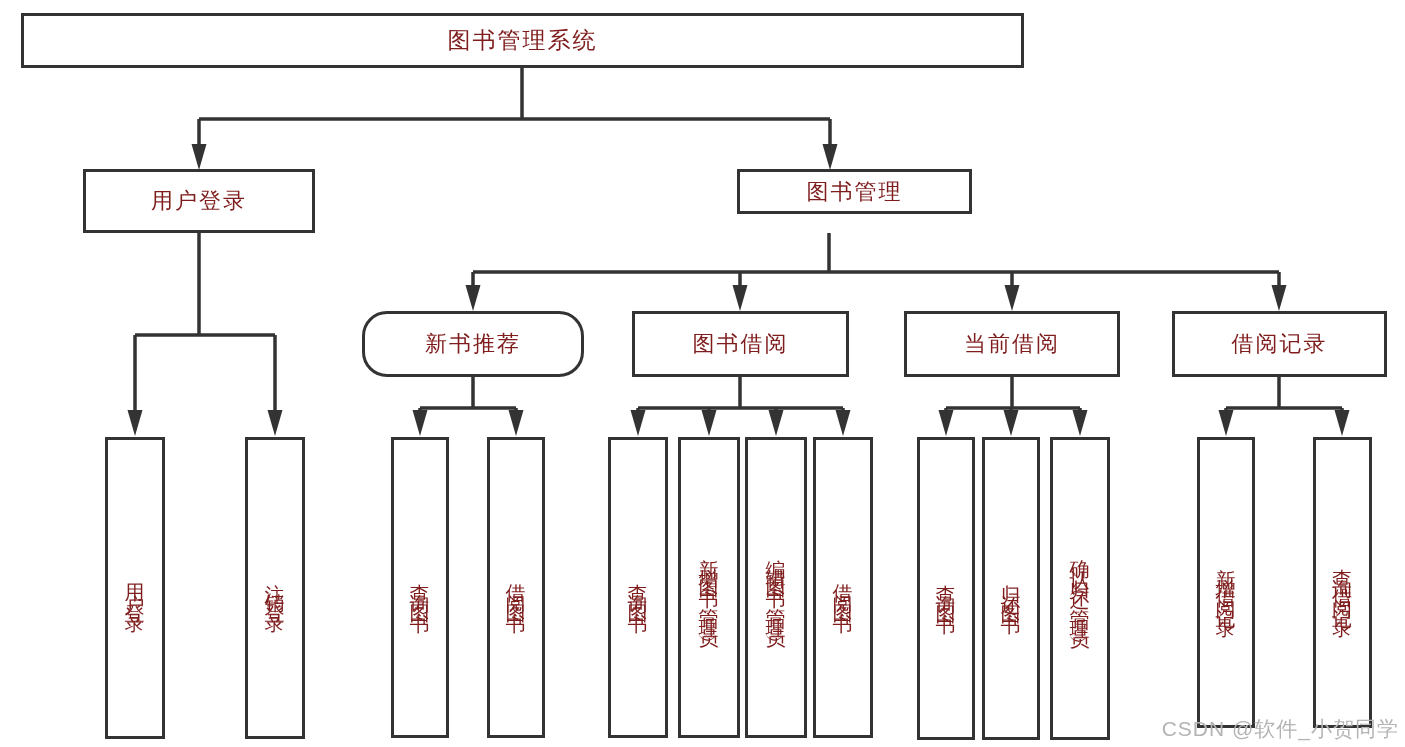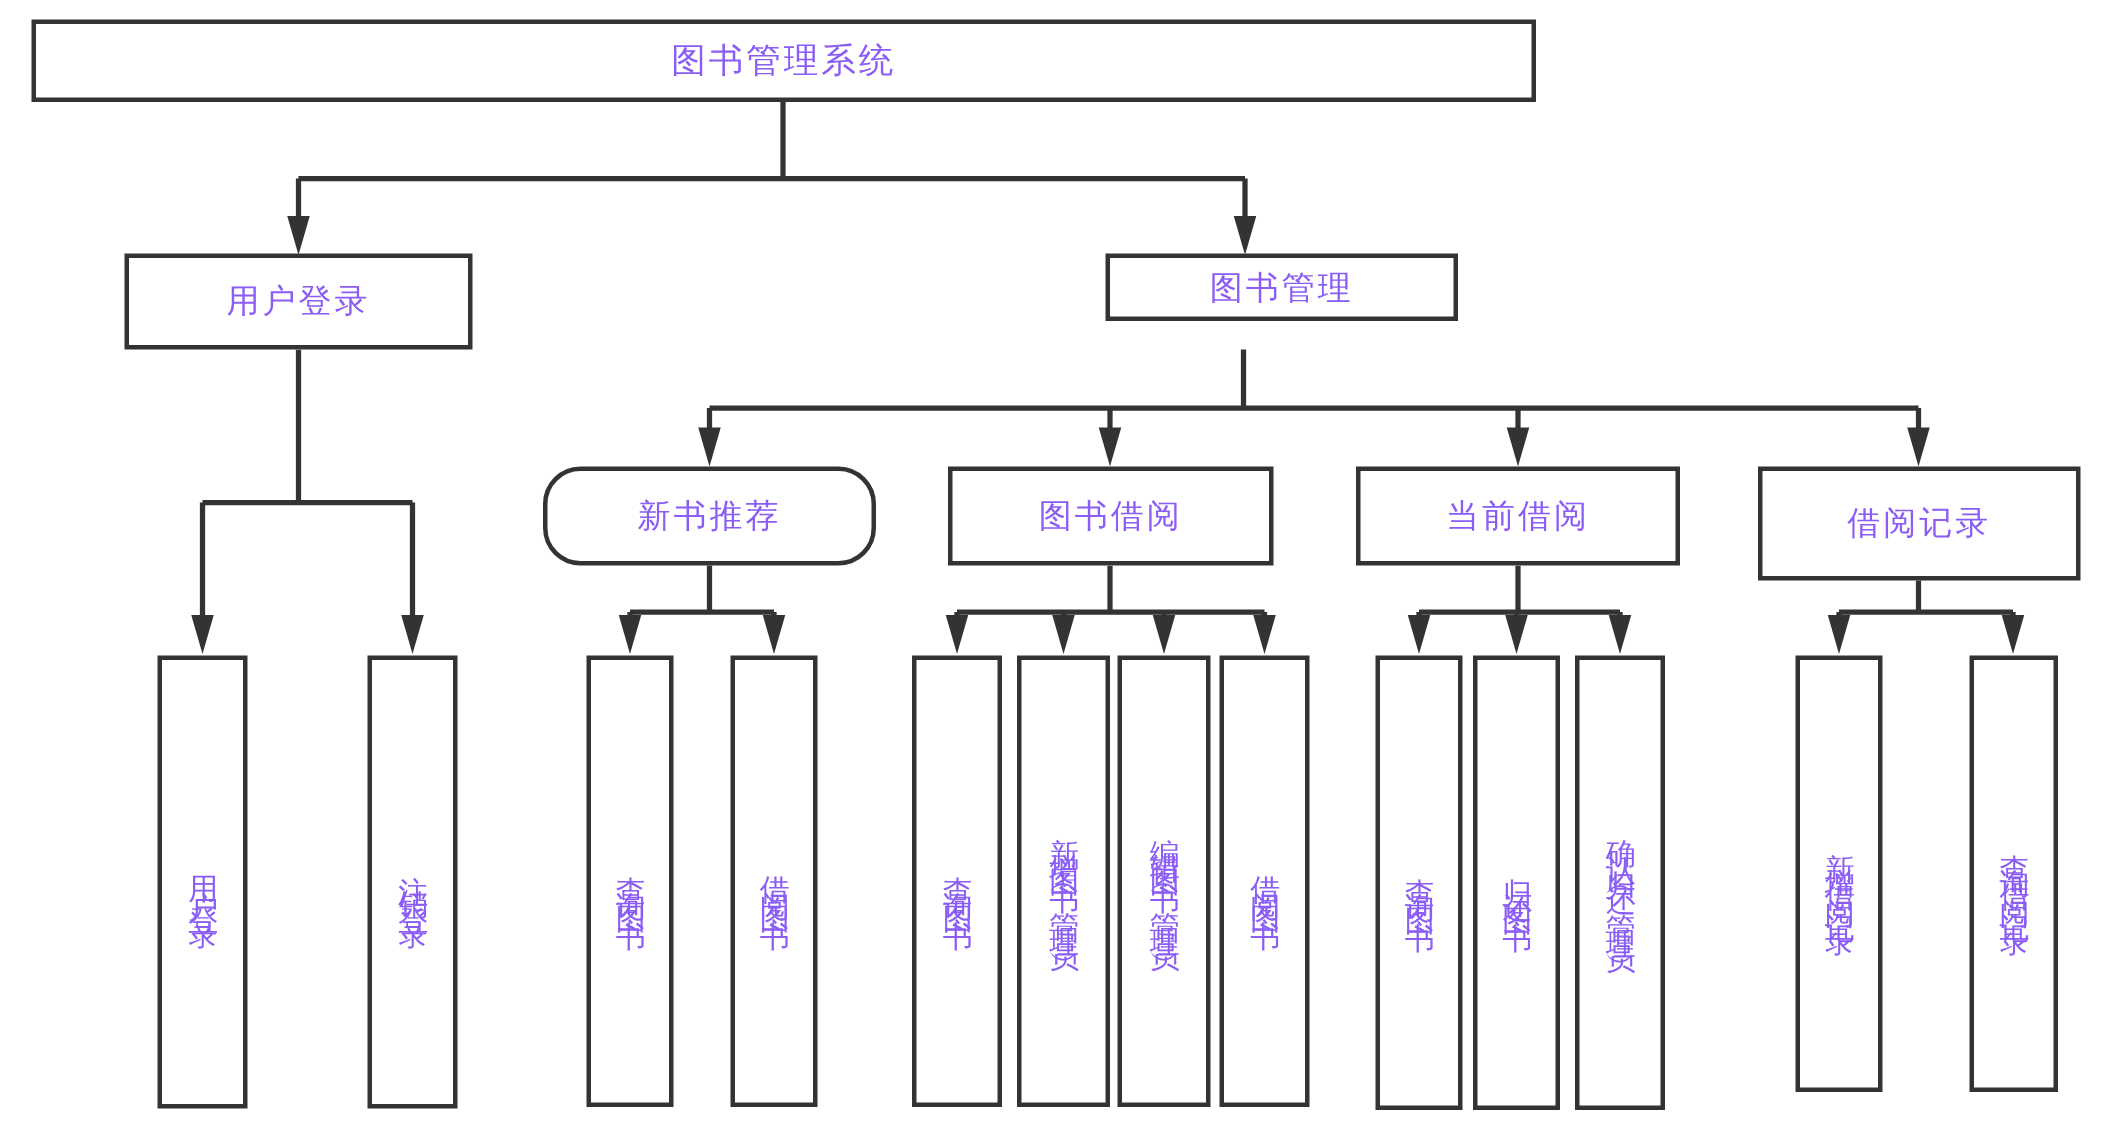--- a/index.html
+++ b/index.html
@@ -9,21 +9,21 @@
     background:#ffffff;
     font-family:"Liberation Sans","DejaVu Sans",sans-serif;
     overflow:hidden;
   }
   .connector-layer { position:absolute; left:0; top:0; width:1405px; height:747px; }
   .box {
     position:absolute;
     box-sizing:border-box;
     border:3px solid #333333;
     background:#ffffff;
-    color:#8b5cf6;
+    color:#7f1d1d;
     display:flex;
     align-items:center;
     justify-content:center;
     z-index:2;
   }
   .h { font-size:22px; letter-spacing:2px; white-space:nowrap; }
   .root-box { font-size:23px; }
   .v {
     writing-mode:vertical-rl;
     text-orientation:mixed;
@@ -80,34 +80,35 @@
   </svg>
 
   <div class="box h root-box" style="left:21px; top:13px; width:1003px; height:55px;">图书管理系统</div>
 
   <div class="box h" style="left:83px; top:169px; width:232px; height:64px;">用户登录</div>
   <div class="box h" style="left:737px; top:169px; width:235px; height:45px;">图书管理</div>
 
   <div class="box h" style="left:362px; top:311px; width:222px; height:66px;border-radius:25px;">新书推荐</div>
   <div class="box h" style="left:904px; top:311px; width:216px; height:66px;">当前借阅</div>
   <div class="box h" style="left:632px; top:311px; width:217px; height:66px;">图书借阅</div>
-  <div class="box h" style="left:1172px; top:311px; width:215px; height:76px;">借阅记录</div>
+  <div class="box h" style="left:1172px; top:311px; width:215px; height:66px;">借阅记录</div>
 
   <div class="box v" style="left:105px; top:437px; width:60px; height:302px;">用户登录</div>
   <div class="box v" style="left:245px; top:437px; width:60px; height:302px;">注销登录</div>
 
   <div class="box v" style="left:391px; top:437px; width:58px; height:301px;">查询图书</div>
   <div class="box v" style="left:487px; top:437px; width:58px; height:301px;">借阅图书</div>
 
   <div class="box v" style="left:608px; top:437px; width:60px; height:301px;">查询图书</div>
   <div class="box v" style="left:678px; top:437px; width:62px; height:301px;">新增图书（管理员）</div>
   <div class="box v" style="left:745px; top:437px; width:62px; height:301px;">编辑图书（管理员）</div>
   <div class="box v" style="left:813px; top:437px; width:60px; height:301px;">借阅图书</div>
 
   <div class="box v" style="left:917px; top:437px; width:58px; height:303px;">查询图书</div>
   <div class="box v" style="left:982px; top:437px; width:58px; height:303px;">归还图书</div>
   <div class="box v" style="left:1050px; top:437px; width:60px; height:303px;">确认归还（管理员）</div>
 
   <div class="box v" style="left:1197px; top:437px; width:58px; height:291px;">新增借阅记录</div>
   <div class="box v" style="left:1313px; top:437px; width:59px; height:291px;">查询借阅记录</div>
 
+  <div class="watermark">CSDN @软件_小贺同学</div>
 
 </div>
 
 </body></html>

